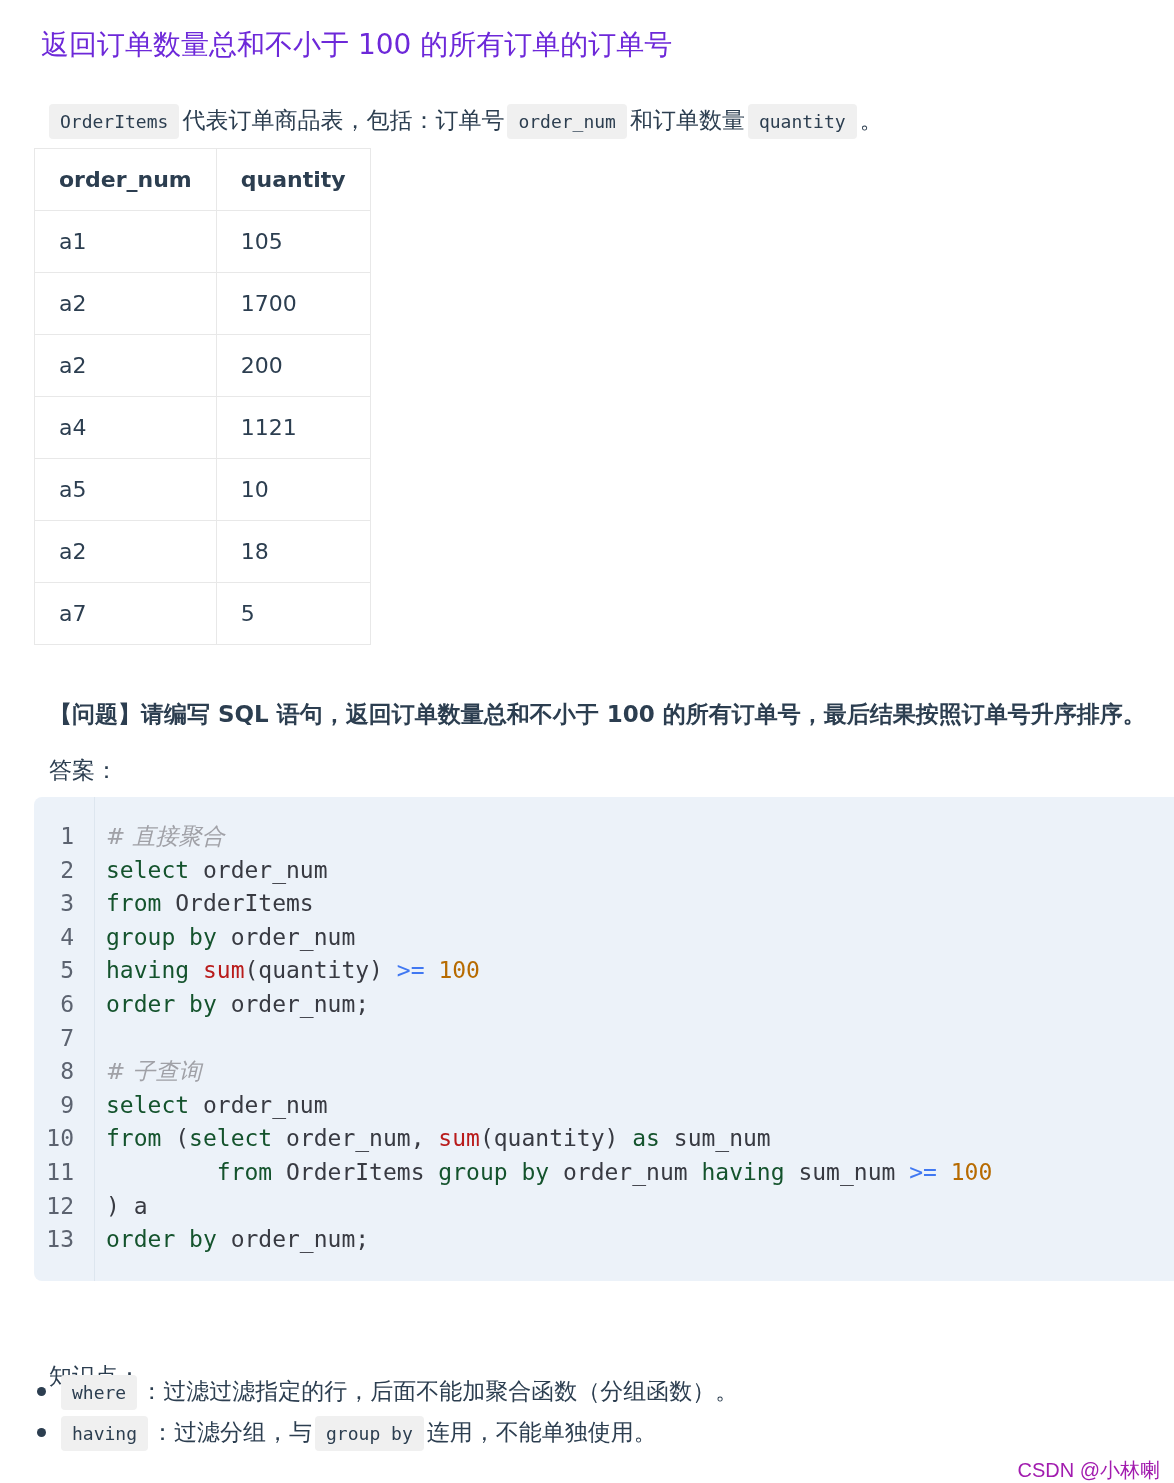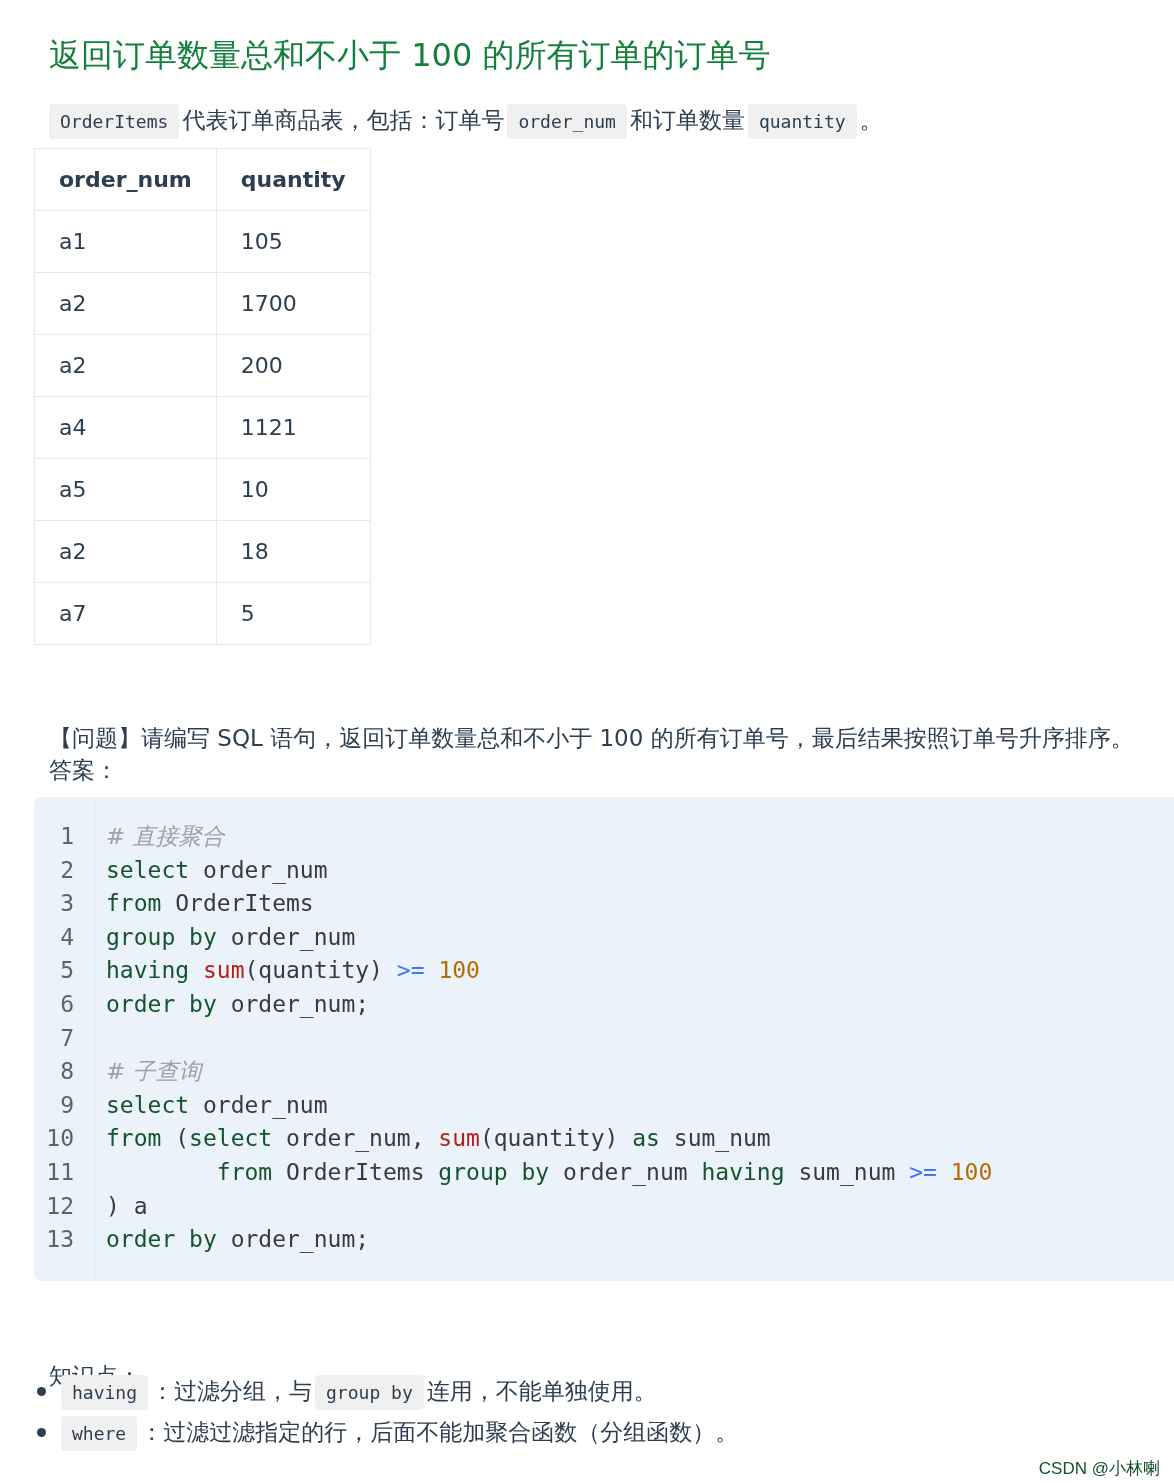--- a/index.html
+++ b/index.html
@@ -3,22 +3,22 @@
 <meta charset="utf-8">
 <style>
   html, body { margin: 0; padding: 0; background: #ffffff; }
   body {
     width: 1174px; height: 1483px; position: relative; overflow: hidden;
     font-family: "DejaVu Sans", "Liberation Sans", sans-serif;
     color: #2c3e50;
   }
   .page { position: absolute; left: 0; top: 0; width: 1174px; }
   h1 {
-    position: absolute; left: 33px; top: 18px; margin: 16px;
-    font-size: 32px; font-weight: 400; color: #15803d; letter-spacing: 0px;
+    position: absolute; left: 33px; top: 18px; margin: 8px;
+    font-size: 28px; font-weight: 400; color: #6d28d9; letter-spacing: 0px;
     white-space: nowrap;
   }
   .para {
     position: absolute; left: 33px; margin: 16px;
     font-size: 23px; color: #2c3e50; white-space: nowrap; line-height: 36px;
   }
   code.inline {
     font-family: "DejaVu Sans Mono", "Liberation Mono", monospace;
     font-size: 18px; background: #f0f0f0; color: #2c3e50;
     padding: 7px 11px; border-radius: 4px; margin: 0 3px;
@@ -59,21 +59,21 @@
 
   ul.points {
     position: absolute; left: 33px; top: 1371px; margin: 0; padding: 0; list-style: none;
     font-size: 23px; color: #2c3e50;
   }
   ul.points li { height: 41px; line-height: 41px; white-space: nowrap; position: relative; padding-left: 28px; }
   ul.points li .bullet {
     position: absolute; left: 4px; top: 16px; width: 9px; height: 9px; border-radius: 50%; background: #2c3e50;
   }
   .watermark {
-    position: absolute; right: 14px; top: 1457px; font-size: 17px; color: #14532d;
+    position: absolute; right: 14px; top: 1457px; font-size: 20px; color: #a21caf;
     font-family: "Liberation Sans", sans-serif;
   }
 </style>
 </head>
 <body>
 
 <div class="page">
   <h1>返回订单数量总和不小于 100 的所有订单的订单号</h1>
 
   <p class="para" style="top:86px;">
@@ -112,21 +112,21 @@
           <td>a2</td>
           <td>18</td>
         </tr>
       <tr>
           <td>a7</td>
           <td>5</td>
         </tr>
     </tbody>
   </table>
 
-  <p class="para" style="top:704px;">【问题】请编写 SQL 语句，返回订单数量总和不小于 100 的所有订单号，最后结果按照订单号升序排序。</p>
+  <p class="para" style="top:680px;font-weight:bold;">【问题】请编写 SQL 语句，返回订单数量总和不小于 100 的所有订单号，最后结果按照订单号升序排序。</p>
   <p class="para" style="top:736px;">答案：</p>
 
   <div class="codeblock">
     <div class="gutter"></div>
     <div class="code-lines" id="code-lines">
         <div class="code-line"><span class="ln">1</span><span class="tok-cm"># 直接聚合</span></div>
         <div class="code-line"><span class="ln">2</span><span class="tok-kw">select</span><span class="tok-id"> order_num</span></div>
         <div class="code-line"><span class="ln">3</span><span class="tok-kw">from</span><span class="tok-id"> OrderItems</span></div>
         <div class="code-line"><span class="ln">4</span><span class="tok-kw">group by</span><span class="tok-id"> order_num</span></div>
         <div class="code-line"><span class="ln">5</span><span class="tok-kw">having</span><span class="tok-id"> </span><span class="tok-fn">sum</span><span class="tok-id">(quantity) </span><span class="tok-op">&gt;=</span><span class="tok-id"> </span><span class="tok-num">100</span></div>
@@ -138,21 +138,21 @@
         <div class="code-line"><span class="ln">11</span><span class="tok-id">        </span><span class="tok-kw">from</span><span class="tok-id"> OrderItems </span><span class="tok-kw">group by</span><span class="tok-id"> order_num </span><span class="tok-kw">having</span><span class="tok-id"> sum_num </span><span class="tok-op">&gt;=</span><span class="tok-id"> </span><span class="tok-num">100</span></div>
         <div class="code-line"><span class="ln">12</span><span class="tok-id">) a</span></div>
         <div class="code-line"><span class="ln">13</span><span class="tok-kw">order by</span><span class="tok-id"> order_num;</span></div>
       </div>
   </div>
 
   <p class="para" style="top:1342px;">知识点：</p>
 
   <ul class="points">
     <li>
-      <span class="bullet"></span><code class="inline" style="margin-left:0;">having</code><span>：过滤分组，与</span><code class="inline">group by</code><span>连用，不能单独使用。</span>
+      <span class="bullet"></span><code class="inline" style="margin-left:0;">where</code><span>：过滤过滤指定的行，后面不能加聚合函数（分组函数）。</span>
     </li>
     <li>
-      <span class="bullet"></span><code class="inline" style="margin-left:0;">where</code><span>：过滤过滤指定的行，后面不能加聚合函数（分组函数）。</span>
+      <span class="bullet"></span><code class="inline" style="margin-left:0;">having</code><span>：过滤分组，与</span><code class="inline">group by</code><span>连用，不能单独使用。</span>
     </li>
   </ul>
 
   <div class="watermark">CSDN @小林喇</div>
 </div>
 
 </body></html>

